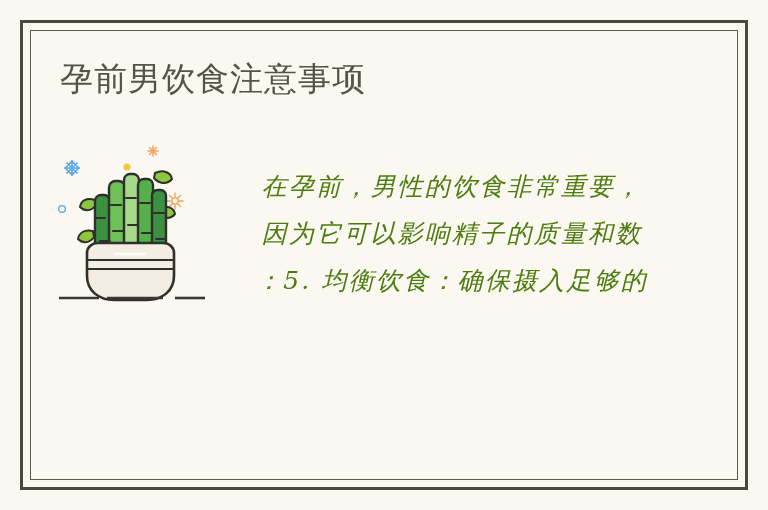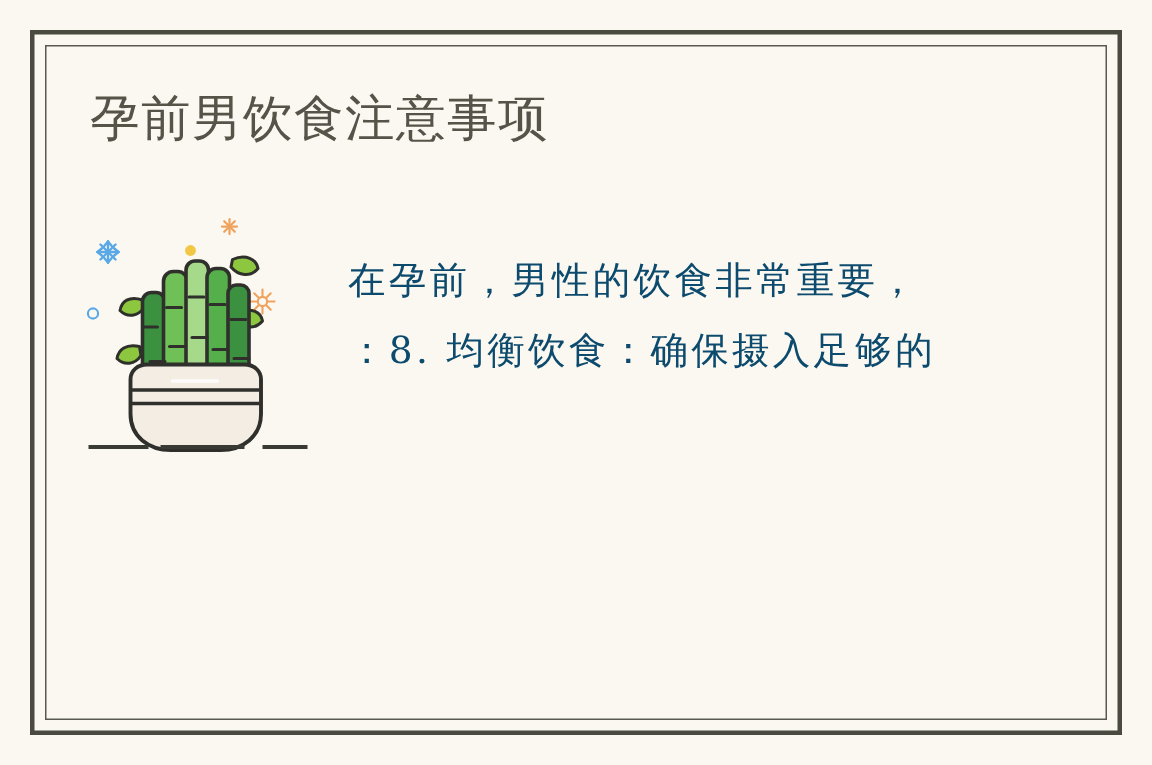--- a/index.html
+++ b/index.html
@@ -66,24 +66,26 @@
   .body-copy {
     position: absolute;
     left: 232px;
     top: 163px;
     width: 440px;
   }
   .body-line {
     font-family: "DejaVu Serif", "Liberation Serif", serif;
     font-size: 25px;
     line-height: 47px;
-    color: #0c4a6e;
+    color: #4d7c0f;
     letter-spacing: 2.2px;
     white-space: nowrap;
+    font-style: italic;
     font-weight: 400;
+    text-align: center;
   }
 </style>
 </head>
 <body>
 
 <div class="page">
 
   <div class="frame-outer"></div>
   <div class="frame-inner"></div>
 
@@ -169,16 +171,17 @@
       <g stroke="#3a3a34" stroke-width="2.6" stroke-linecap="butt">
         <line x1="4" y1="155" x2="44" y2="155"></line>
         <line x1="52" y1="155" x2="108" y2="155"></line>
         <line x1="120" y1="155" x2="150" y2="155"></line>
       </g>
     </svg>
   </div>
 
   <div class="body-copy">
     <div class="body-line">在孕前，男性的饮食非常重要，</div>
-    <div class="body-line">：8. 均衡饮食：确保摄入足够的</div>
+    <div class="body-line">因为它可以影响精子的质量和数</div>
+    <div class="body-line">：5. 均衡饮食：确保摄入足够的</div>
   </div>
 
 </div>
 
 </body></html>

